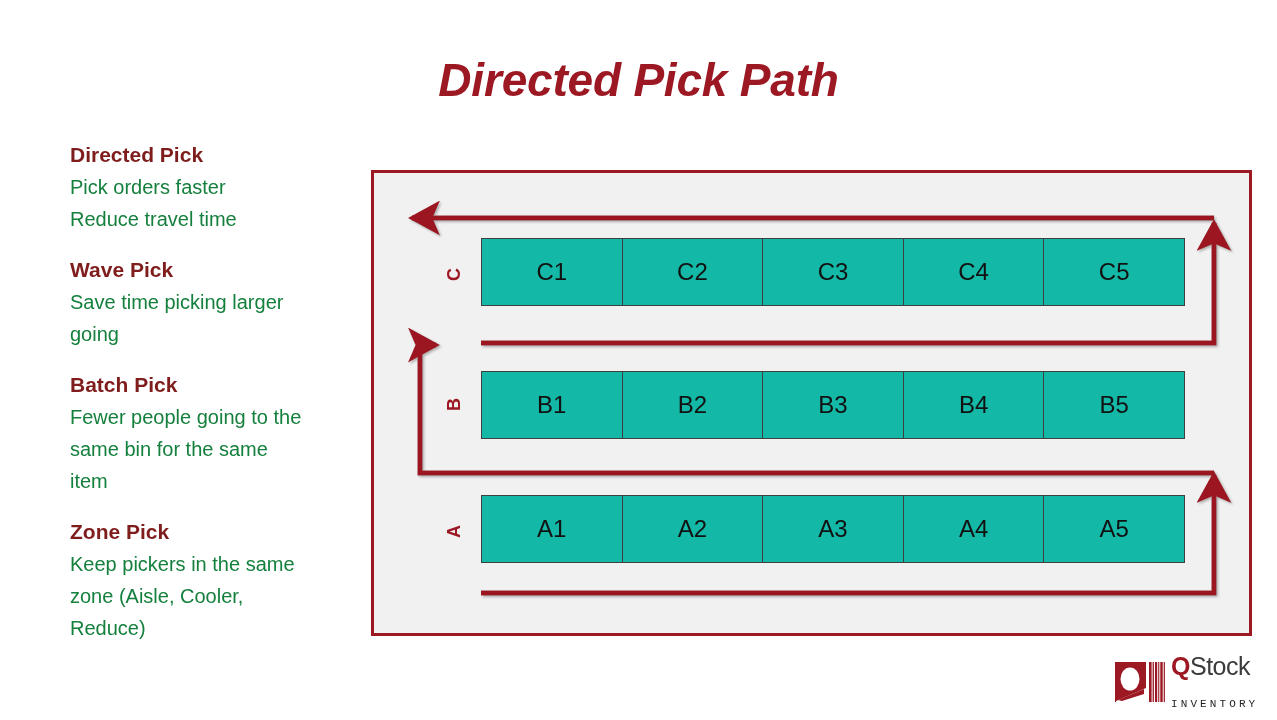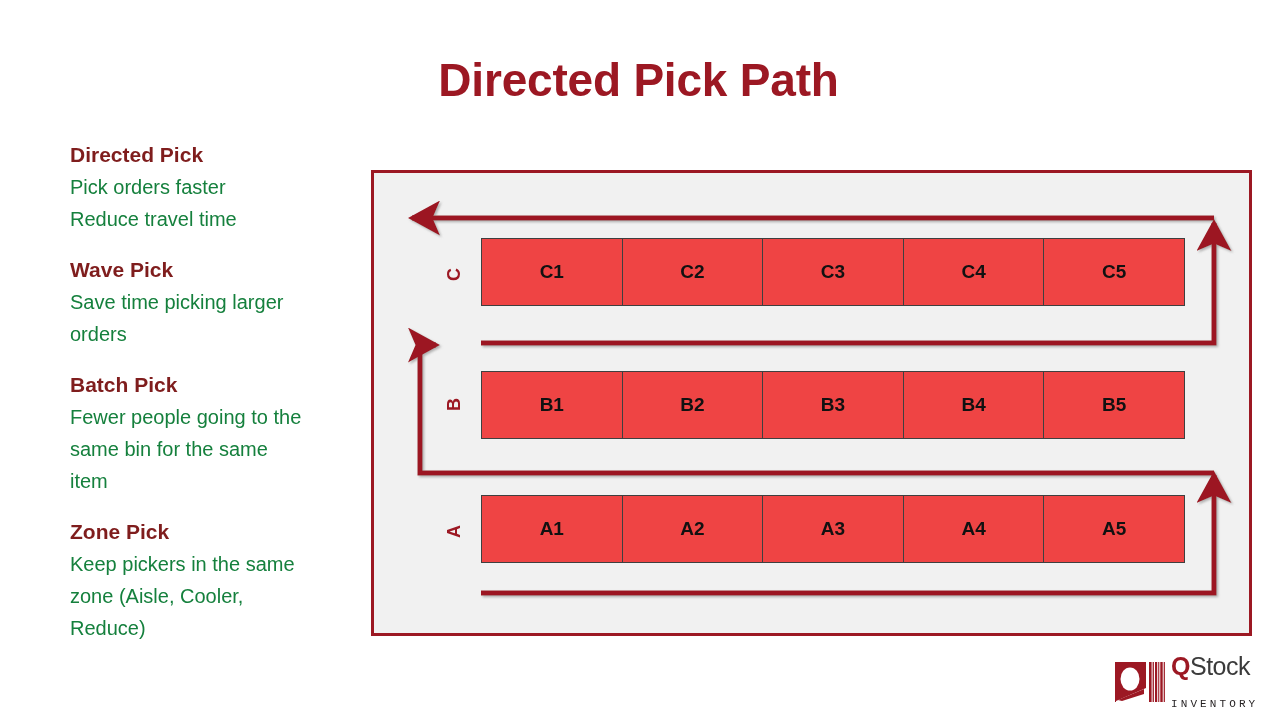--- a/index.html
+++ b/index.html
@@ -14,20 +14,21 @@
   
   #page-title {
     position: absolute;
     left: 0; top: 52px; width: 1277px;
     text-align: center;
     font-size: 46px;
     font-weight: bold;
     color: #9c1823;
     letter-spacing: -0.2px;
     line-height: 56px;
+    font-style: italic;
   }
 
   
   #sidebar {
     position: absolute;
     left: 70px; top: 140px; width: 290px;
   }
   .side-block { margin-bottom: 20px; }
   .side-head {
     font-size: 21px; font-weight: bold; color: #7f1d1d;
@@ -55,29 +56,28 @@
     width: 704px;
     height: 68px;
     display: flex;
   }
   .rack.rack-c { top: 65px; }
   .rack.rack-b { top: 198px; }
   .rack.rack-a { top: 322px; }
 
   .bin {
     flex: 1 1 0;
-    background: #ef4444;
+    background: #14b8a6;
     border: 1px solid #3f3f3f;
     border-right: none;
     display: flex;
     align-items: center;
     justify-content: center;
-    font-size: 19px;
+    font-size: 24px;
     color: #111111;
-    font-weight: bold;
   }
   .bin:last-child { border-right: 1px solid #3f3f3f; }
 
   
   .aisle-label {
     position: absolute;
     left: 68px;
     width: 24px;
     text-align: center;
     font-size: 18px;
@@ -132,21 +132,21 @@
       <div class="side-body">
         <span class="side-line">Pick orders faster</span>
         <span class="side-line">Reduce travel time</span>
       </div>
     </div>
 
     <div class="side-block">
       <div class="side-head">Wave Pick</div>
       <div class="side-body">
         <span class="side-line">Save time picking larger</span>
-        <span class="side-line">orders</span>
+        <span class="side-line">going</span>
       </div>
     </div>
 
     <div class="side-block">
       <div class="side-head">Batch Pick</div>
       <div class="side-body">
         <span class="side-line">Fewer people going to the</span>
         <span class="side-line">same bin for the same</span>
         <span class="side-line">item</span>
       </div>

